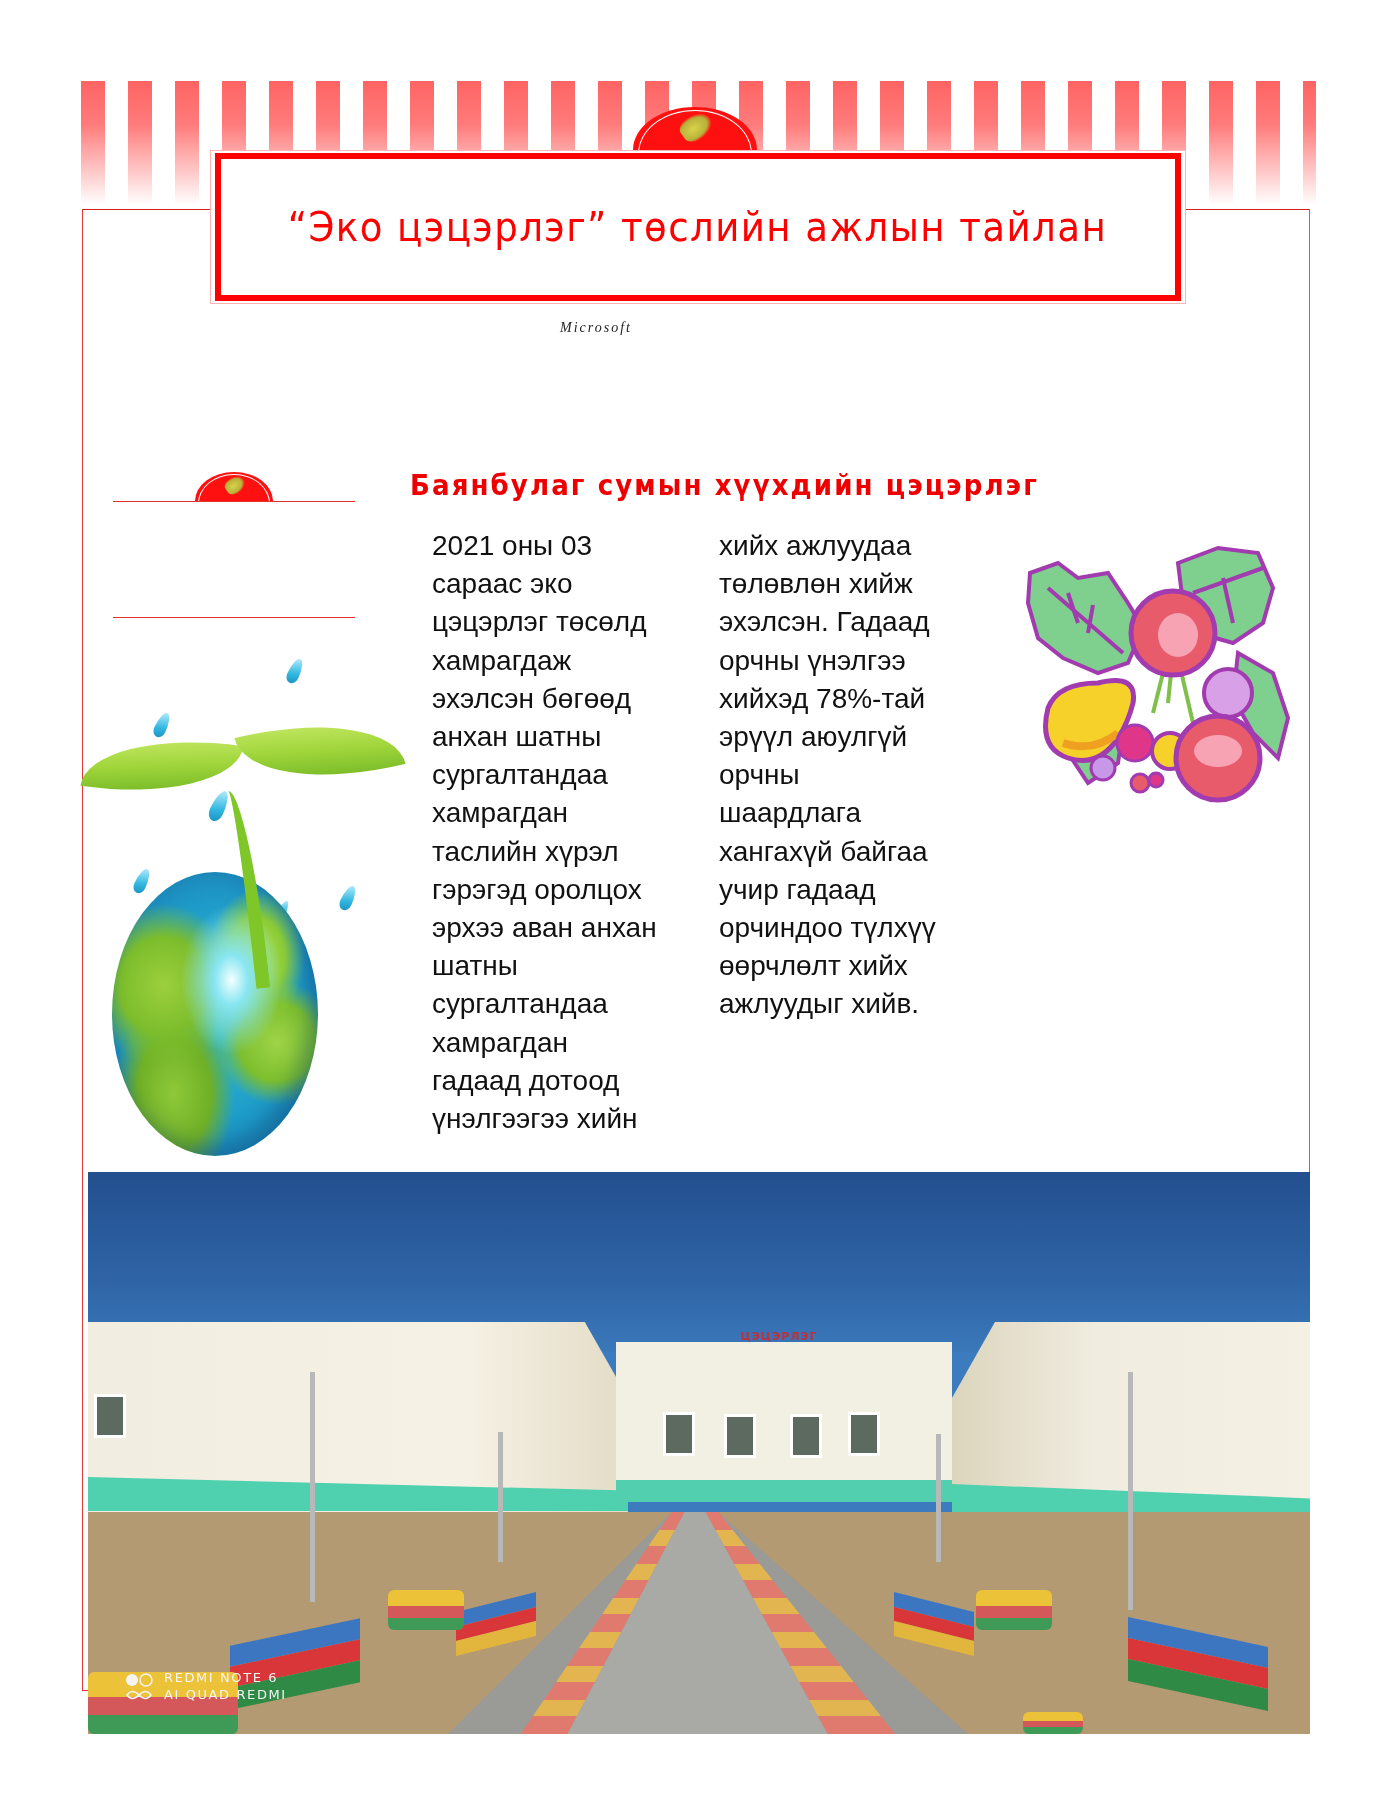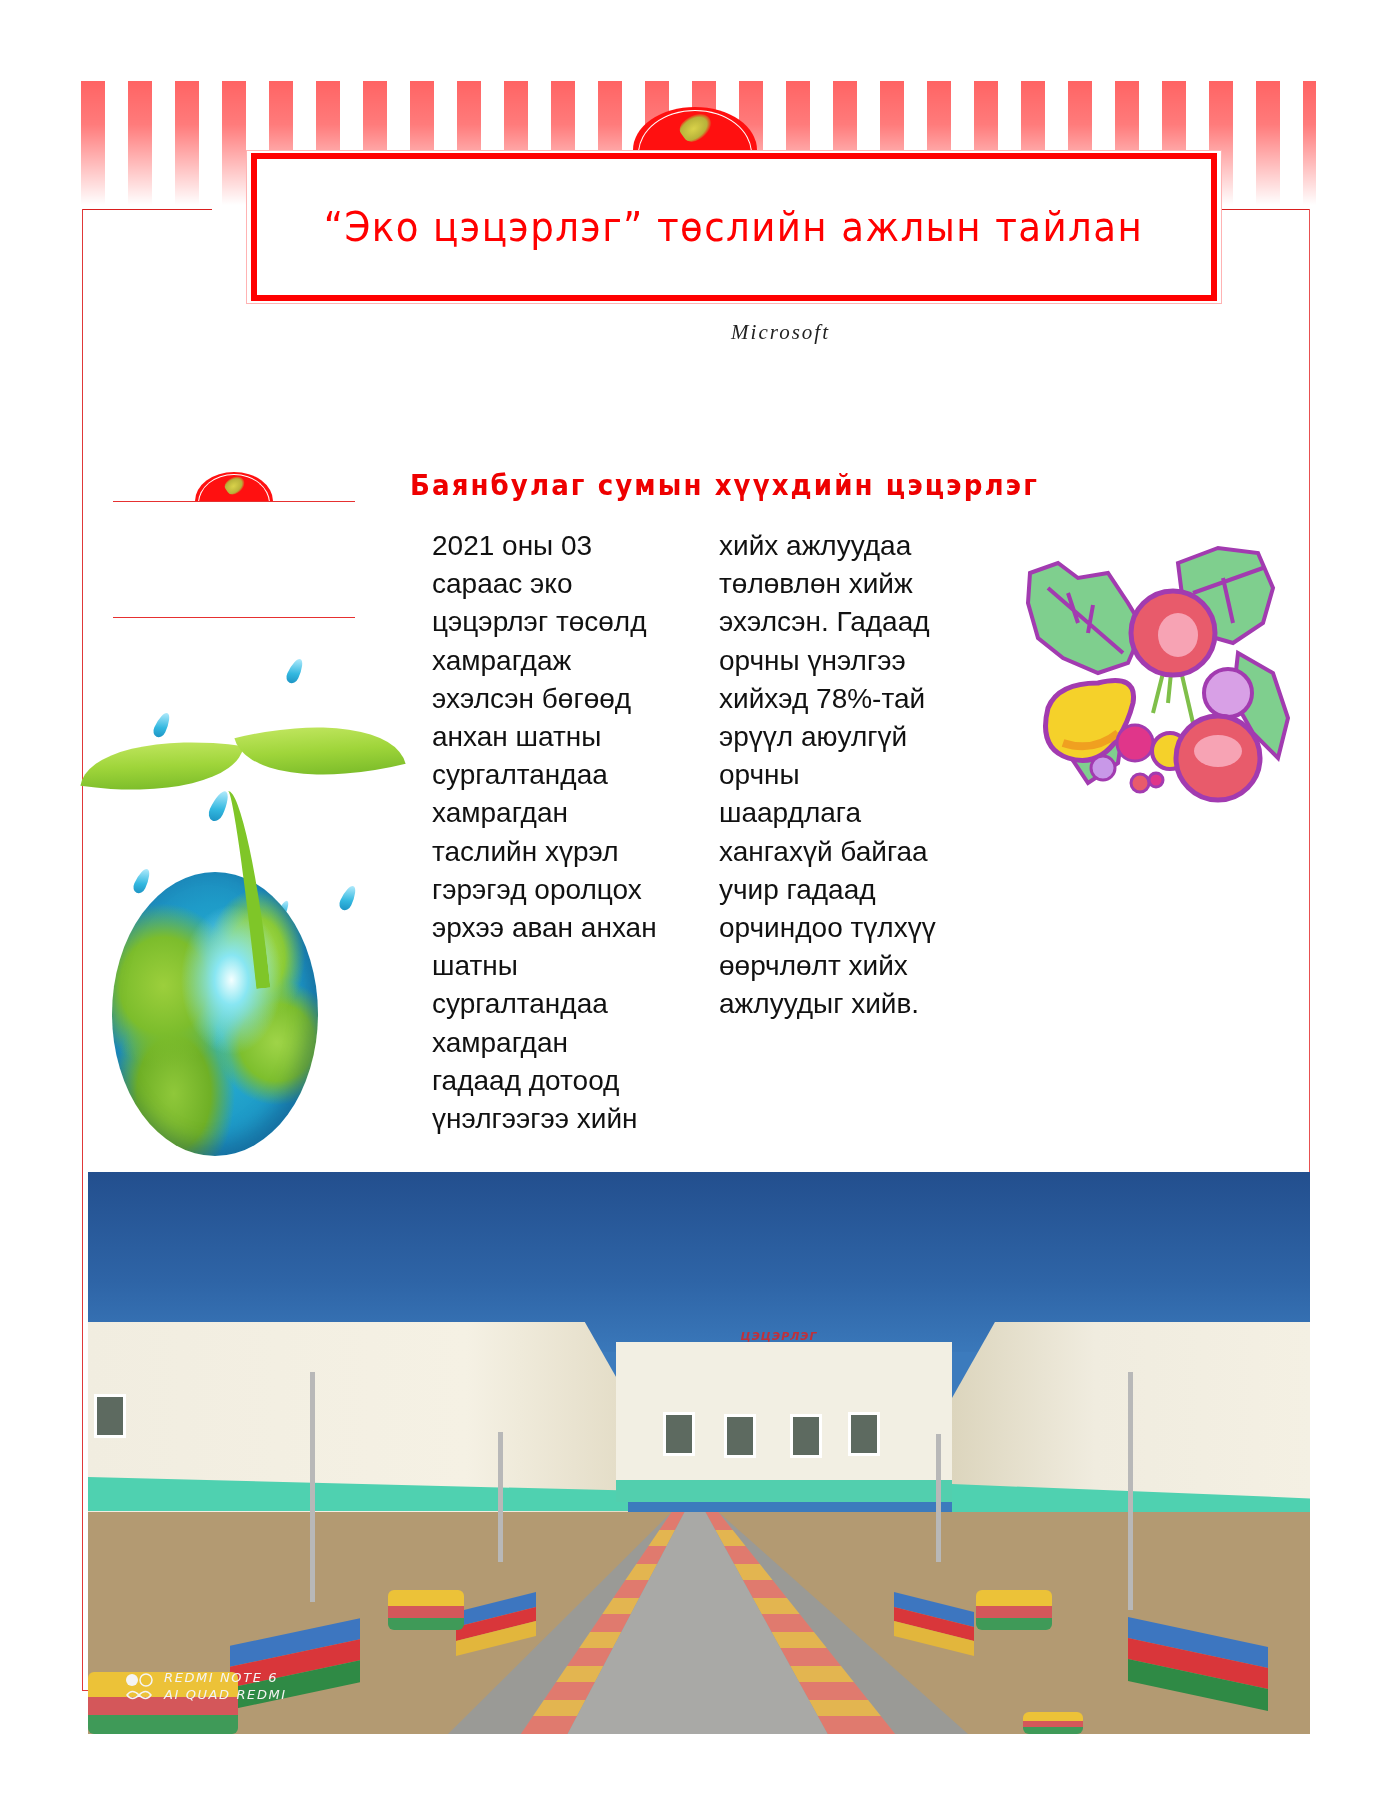--- a/index.html
+++ b/index.html
@@ -41,37 +41,37 @@
     background: radial-gradient(ellipse at 40% 50%, #d9d24a 0%, #b7b23a 55%, rgba(183,178,58,0) 75%);
     border-radius: 40% 60% 55% 45%;
     transform: rotate(-35deg);
   }
   .emblem-top { left: 633px; top: 107px; width: 124px; height: 43px; }
   .emblem-small { left: 195px; top: 472px; width: 78px; height: 29px; }
 
   
   .title-box {
     left: 210px; top: 150px; width: 976px; height: 154px;
-    border: 1px solid #ffb3b3; box-sizing: border-box; background: #ffffff; margin-left: 36px;
+    border: 1px solid #ffb3b3; box-sizing: border-box; background: #ffffff;
   }
   .title-inner {
     position: absolute; left: 4px; top: 2px; right: 4px; bottom: 2px;
     border: 6px solid #ff0000; box-sizing: border-box;
     display: flex; align-items: center; justify-content: center;
   }
   .title-text {
     color: #ff0000; font-size: 40px; letter-spacing: 1.5px;
     font-family: "DejaVu Sans", sans-serif; white-space: nowrap;
     transform: scaleX(0.93);
   }
 
   .publisher {
-    left: 560px; top: 320px; width: 270px; text-align: right;
+    left: 560px; top: 320px; width: 270px; text-align: left;
     font-family: "Liberation Serif", serif; font-style: italic;
-    font-size: 21px; letter-spacing: 2px; color: #222222;
+    font-size: 14px; letter-spacing: 2px; color: #222222;
   }
 
   
   .rule { height: 0; border-top: 1.5px solid #e63030; }
   .rule-1 { left: 113px; top: 501px; width: 242px; }
   .rule-2 { left: 113px; top: 617px; width: 242px; }
 
   
   .heading {
     left: 410px; top: 468px; color: #ee0000;
@@ -126,21 +126,20 @@
   }
 
   
   .fruit-wrap { left: 1018px; top: 533px; width: 272px; height: 270px; }
   .fruit-wrap svg { width: 100%; height: 100%; display: block; }
 
   
   .photo {
     left: 88px; top: 1172px; width: 1222px; height: 562px; overflow: hidden;
     background: linear-gradient(to bottom, #23508f 0%, #2f66a8 25%, #3c7bbd 30%);
-    font-style: italic;
   }
   .sky { position: absolute; left: 0; top: 0; right: 0; height: 180px;
     background: linear-gradient(to bottom, #234f8e 0%, #2e64a6 60%, #3a78ba 100%); }
   .ground { position: absolute; left: 0; right: 0; top: 340px; bottom: 0;
     background: #b39a72; }
   .bldg-left { position: absolute; left: 0; top: 142px; width: 540px; height: 200px;
     background: linear-gradient(to right, #f1ede0 0%, #f5f1e4 70%, #e3dcc6 100%);
     clip-path: polygon(0 4%, 92% 4%, 100% 42%, 100% 100%, 0 100%); }
   .bldg-left-base { position: absolute; left: 0; top: 305px; width: 540px; height: 34px;
     background: #4fd1b0; clip-path: polygon(0 0, 100% 40%, 100% 100%, 0 100%); }

